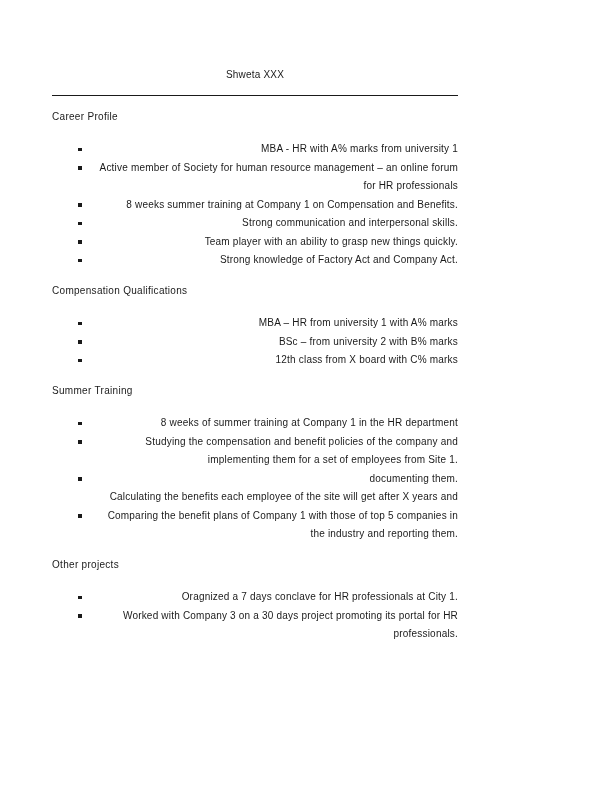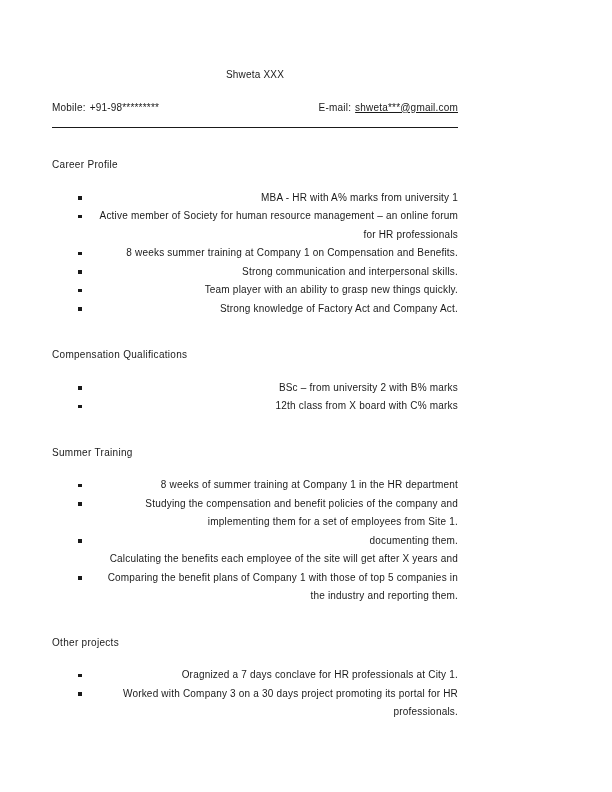--- a/index.html
+++ b/index.html
@@ -44,21 +44,21 @@
   }
   .rule {
     border: none;
     border-top: 1.5px solid #1a1a1a;
     margin: 10px 0 0 0;
   }
   .section-heading {
     font-size: 10px;
     font-weight: normal;
     letter-spacing: 0.3px;
-    margin: 28px 0 0 0;
+    margin: 12px 0 0 0;
     line-height: 18.5px;
   }
   .bullet-list {
     list-style: none;
     margin: 14px 0 0 0;
     padding: 0 0 0 39px;
   }
   .bullet-item {
     position: relative;
   }
@@ -74,28 +74,20 @@
   .ln { display: block; text-align: right; }
 </style>
 </head>
 <body>
 
 <div class="page">
   <div class="content">
 
     <div class="doc-title">Shweta XXX</div>
 
-    <div class="contact-row">
-      <div>
-        <span class="contact-label">Mobile:</span><span>+91-98*********</span>
-      </div>
-      <div>
-        <span class="contact-label">E-mail:</span><a class="email-link">shweta***@gmail.com</a>
-      </div>
-    </div>
 
     <hr class="rule">
 
     <div class="section">
       <h2 class="section-heading">Career Profile</h2>
       <ul class="bullet-list">
         <li class="bullet-item">
           <span class="ln">MBA - HR with A% marks from university 1</span>
         </li>
         <li class="bullet-item">
@@ -113,20 +105,23 @@
         </li>
         <li class="bullet-item">
           <span class="ln">Strong knowledge of Factory Act and Company Act.</span>
         </li>
       </ul>
     </div>
 
     <div class="section">
       <h2 class="section-heading">Compensation Qualifications</h2>
       <ul class="bullet-list">
+        <li class="bullet-item">
+          <span class="ln">MBA – HR from university 1 with A% marks</span>
+        </li>
         <li class="bullet-item">
           <span class="ln">BSc – from university 2 with B% marks</span>
         </li>
         <li class="bullet-item">
           <span class="ln">12th class from X board with C% marks</span>
         </li>
       </ul>
     </div>
 
     <div class="section">

